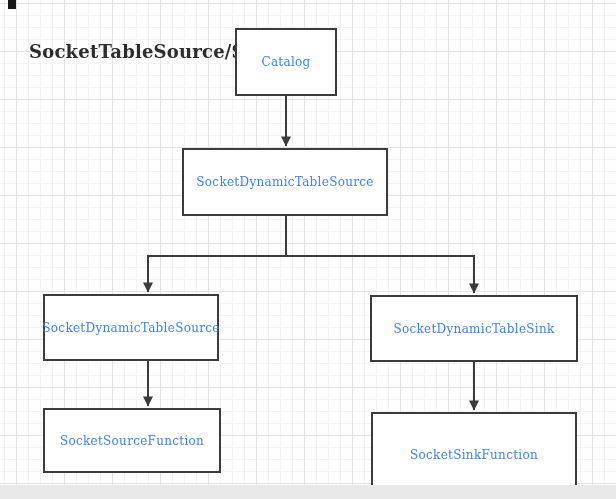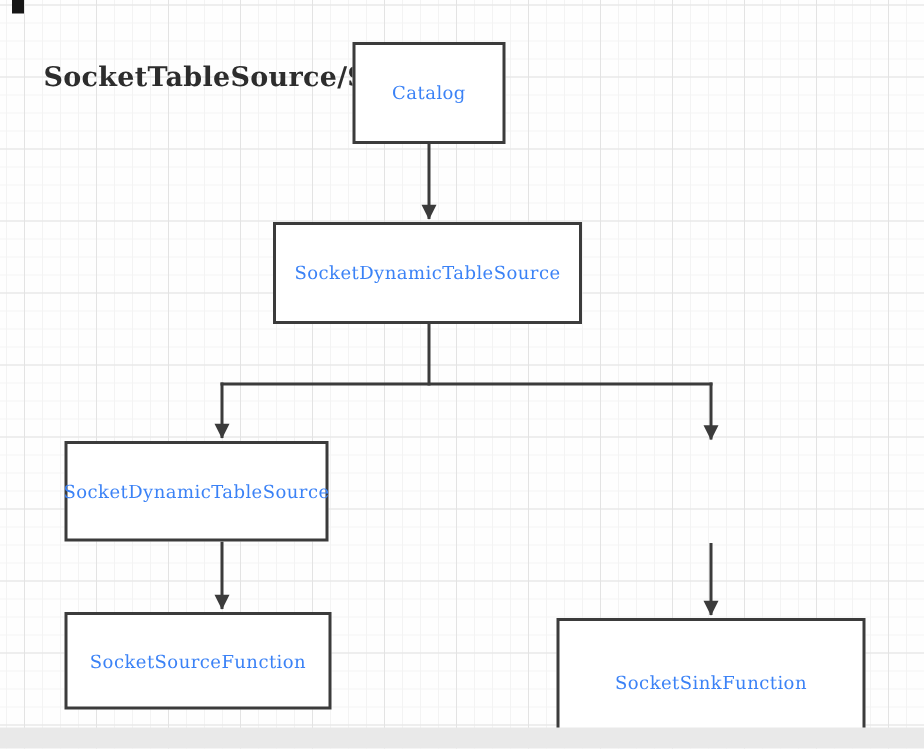--- a/index.html
+++ b/index.html
@@ -97,20 +97,21 @@
 
     <line x1="474" y1="362" x2="474" y2="410" stroke="#3b3b3b" stroke-width="2" marker-end="url(#arrow)"></line>
   </svg>
 
   <div class="node" id="node-catalog">Catalog</div>
 
   <div class="node" id="node-factory">SocketDynamicTableSource</div>
 
   <div class="node" id="node-source">SocketDynamicTableSource</div>
 
+  <div class="node" id="node-sink">SocketDynamicTableSink</div>
 
   <div class="node" id="node-source-fn">SocketSourceFunction</div>
 
   <div class="node" id="node-sink-fn">SocketSinkFunction</div>
 
   <div class="corner-artifact"></div>
   <div class="bottom-bar"></div>
 
 </div>
 

